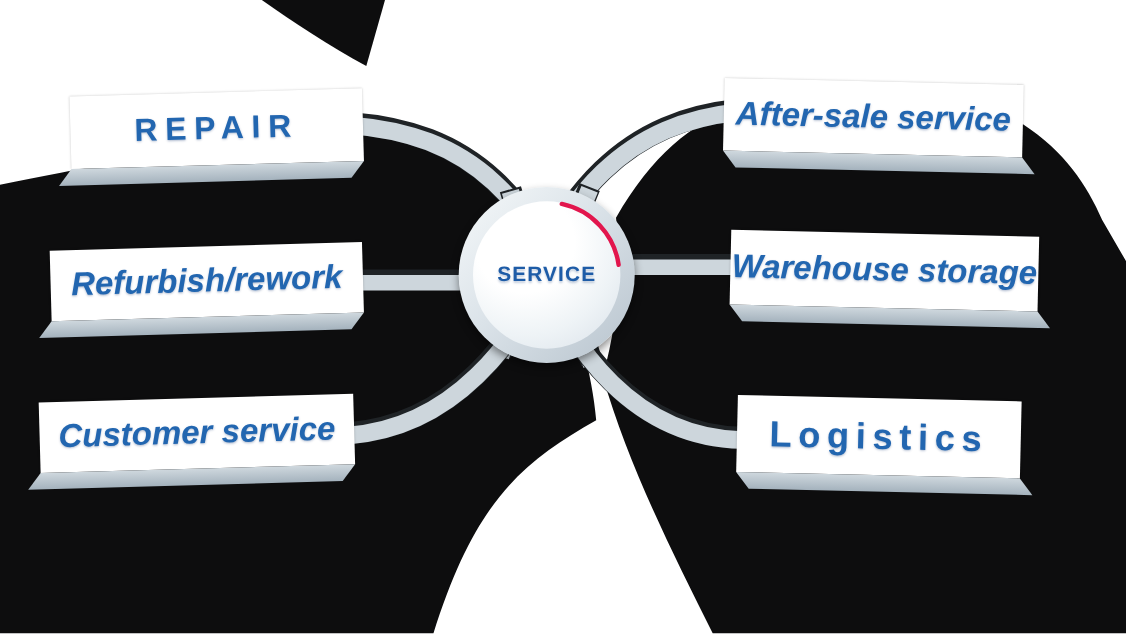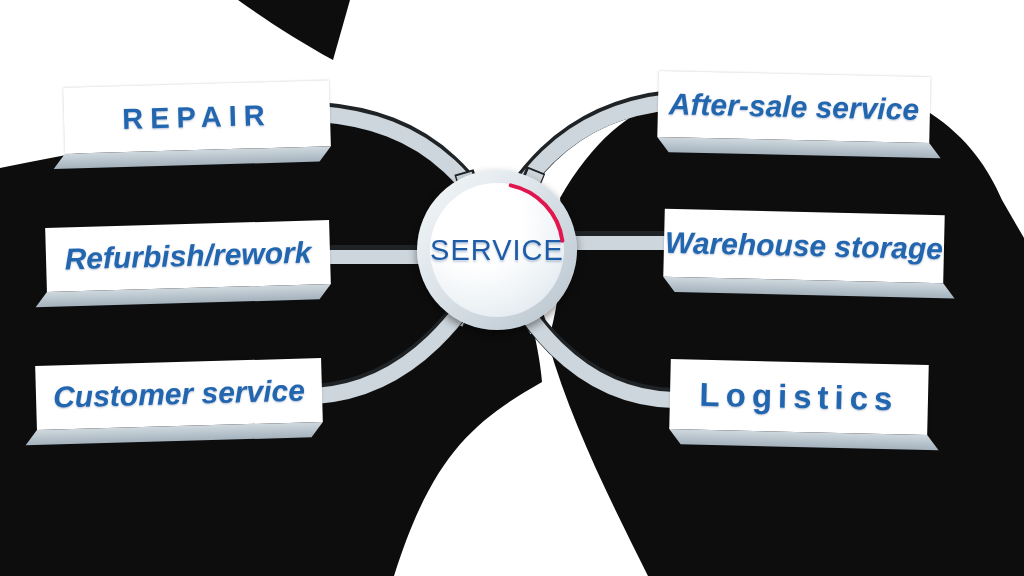--- a/index.html
+++ b/index.html
@@ -41,21 +41,21 @@
     border-radius:50%;
     background:linear-gradient(135deg,#f6f9fa 0%,#dbe3e9 45%,#b7c3cd 100%);
     box-shadow:0 4px 8px rgba(0,0,0,.45);
   }
   .hub .inner{
     position:absolute;inset:13px;border-radius:50%;
     background:radial-gradient(circle at 35% 28%, #ffffff 35%, #eef3f6 65%, #d8e0e8 100%);
     display:flex;align-items:center;justify-content:center;
   }
   .hub .hub-label{
-    color:#1e5ca7;font-weight:400;font-size:29px;letter-spacing:1px;
+    color:#1e5ca7;font-weight:700;font-size:19px;letter-spacing:1px;
     text-shadow:0 2px 2px rgba(20,60,120,.25);
   }
   .hub svg{position:absolute;left:0;top:0;}
 </style>
 </head>
 <body>
 
 <div class="stage">
 
   <svg class="canvas" width="1024" height="576" viewBox="0 0 1024 576">

